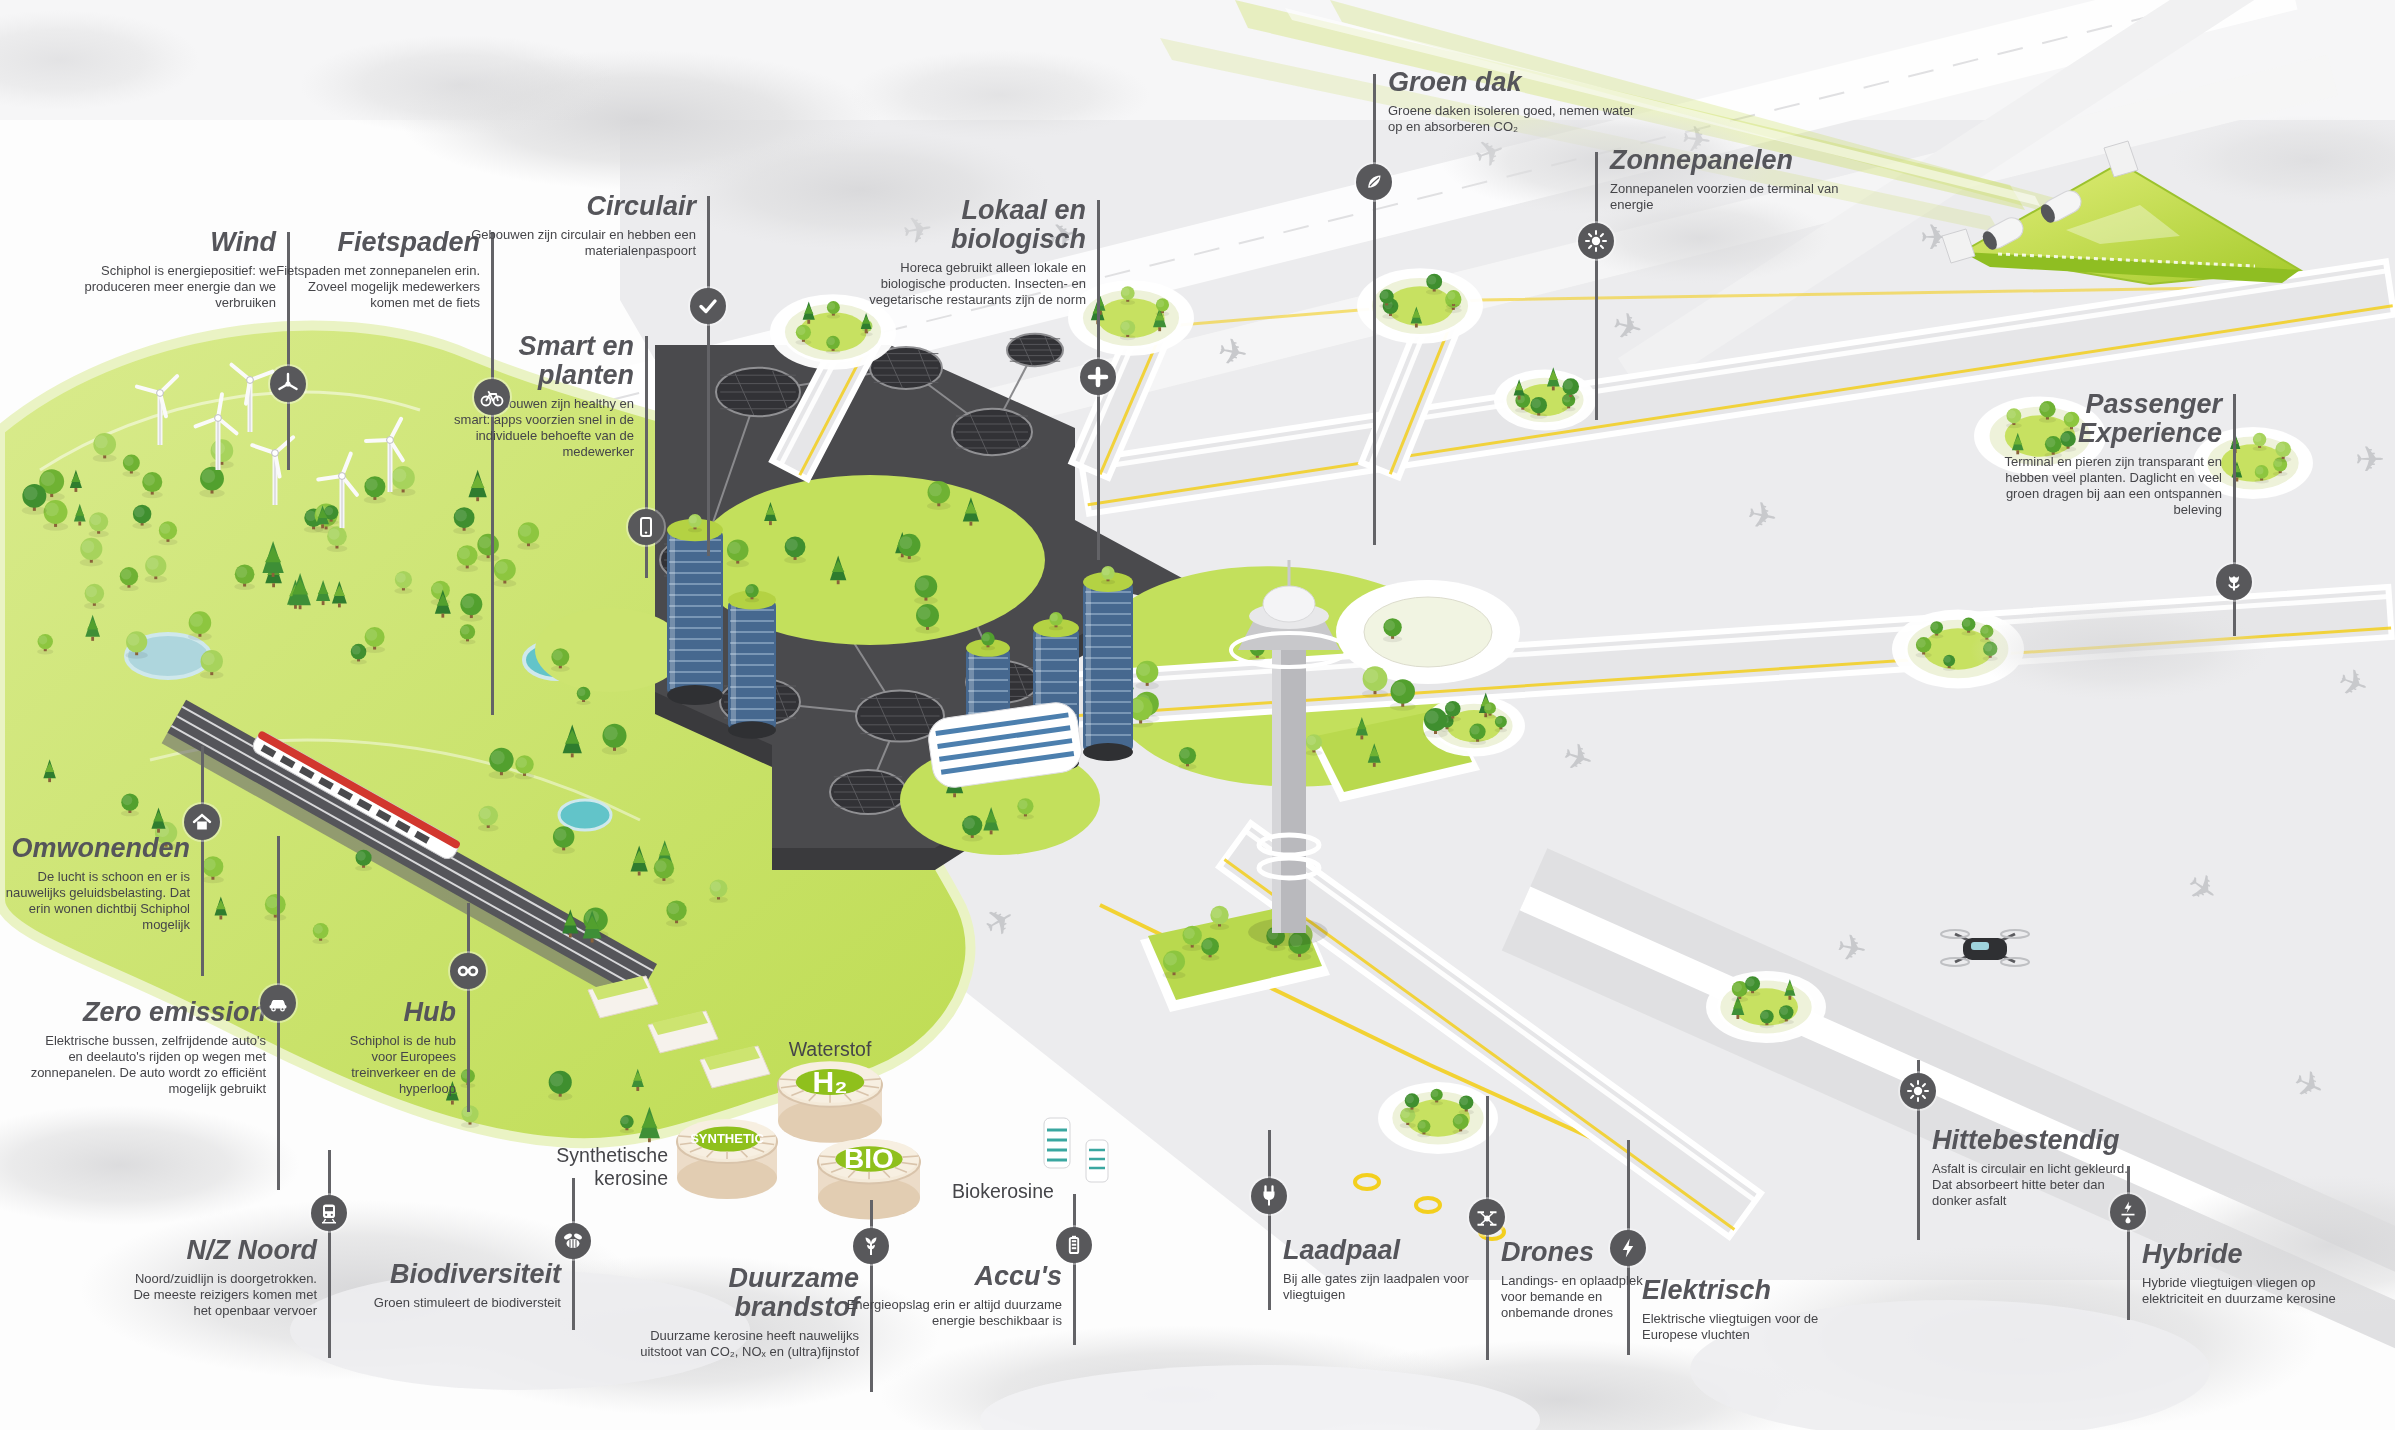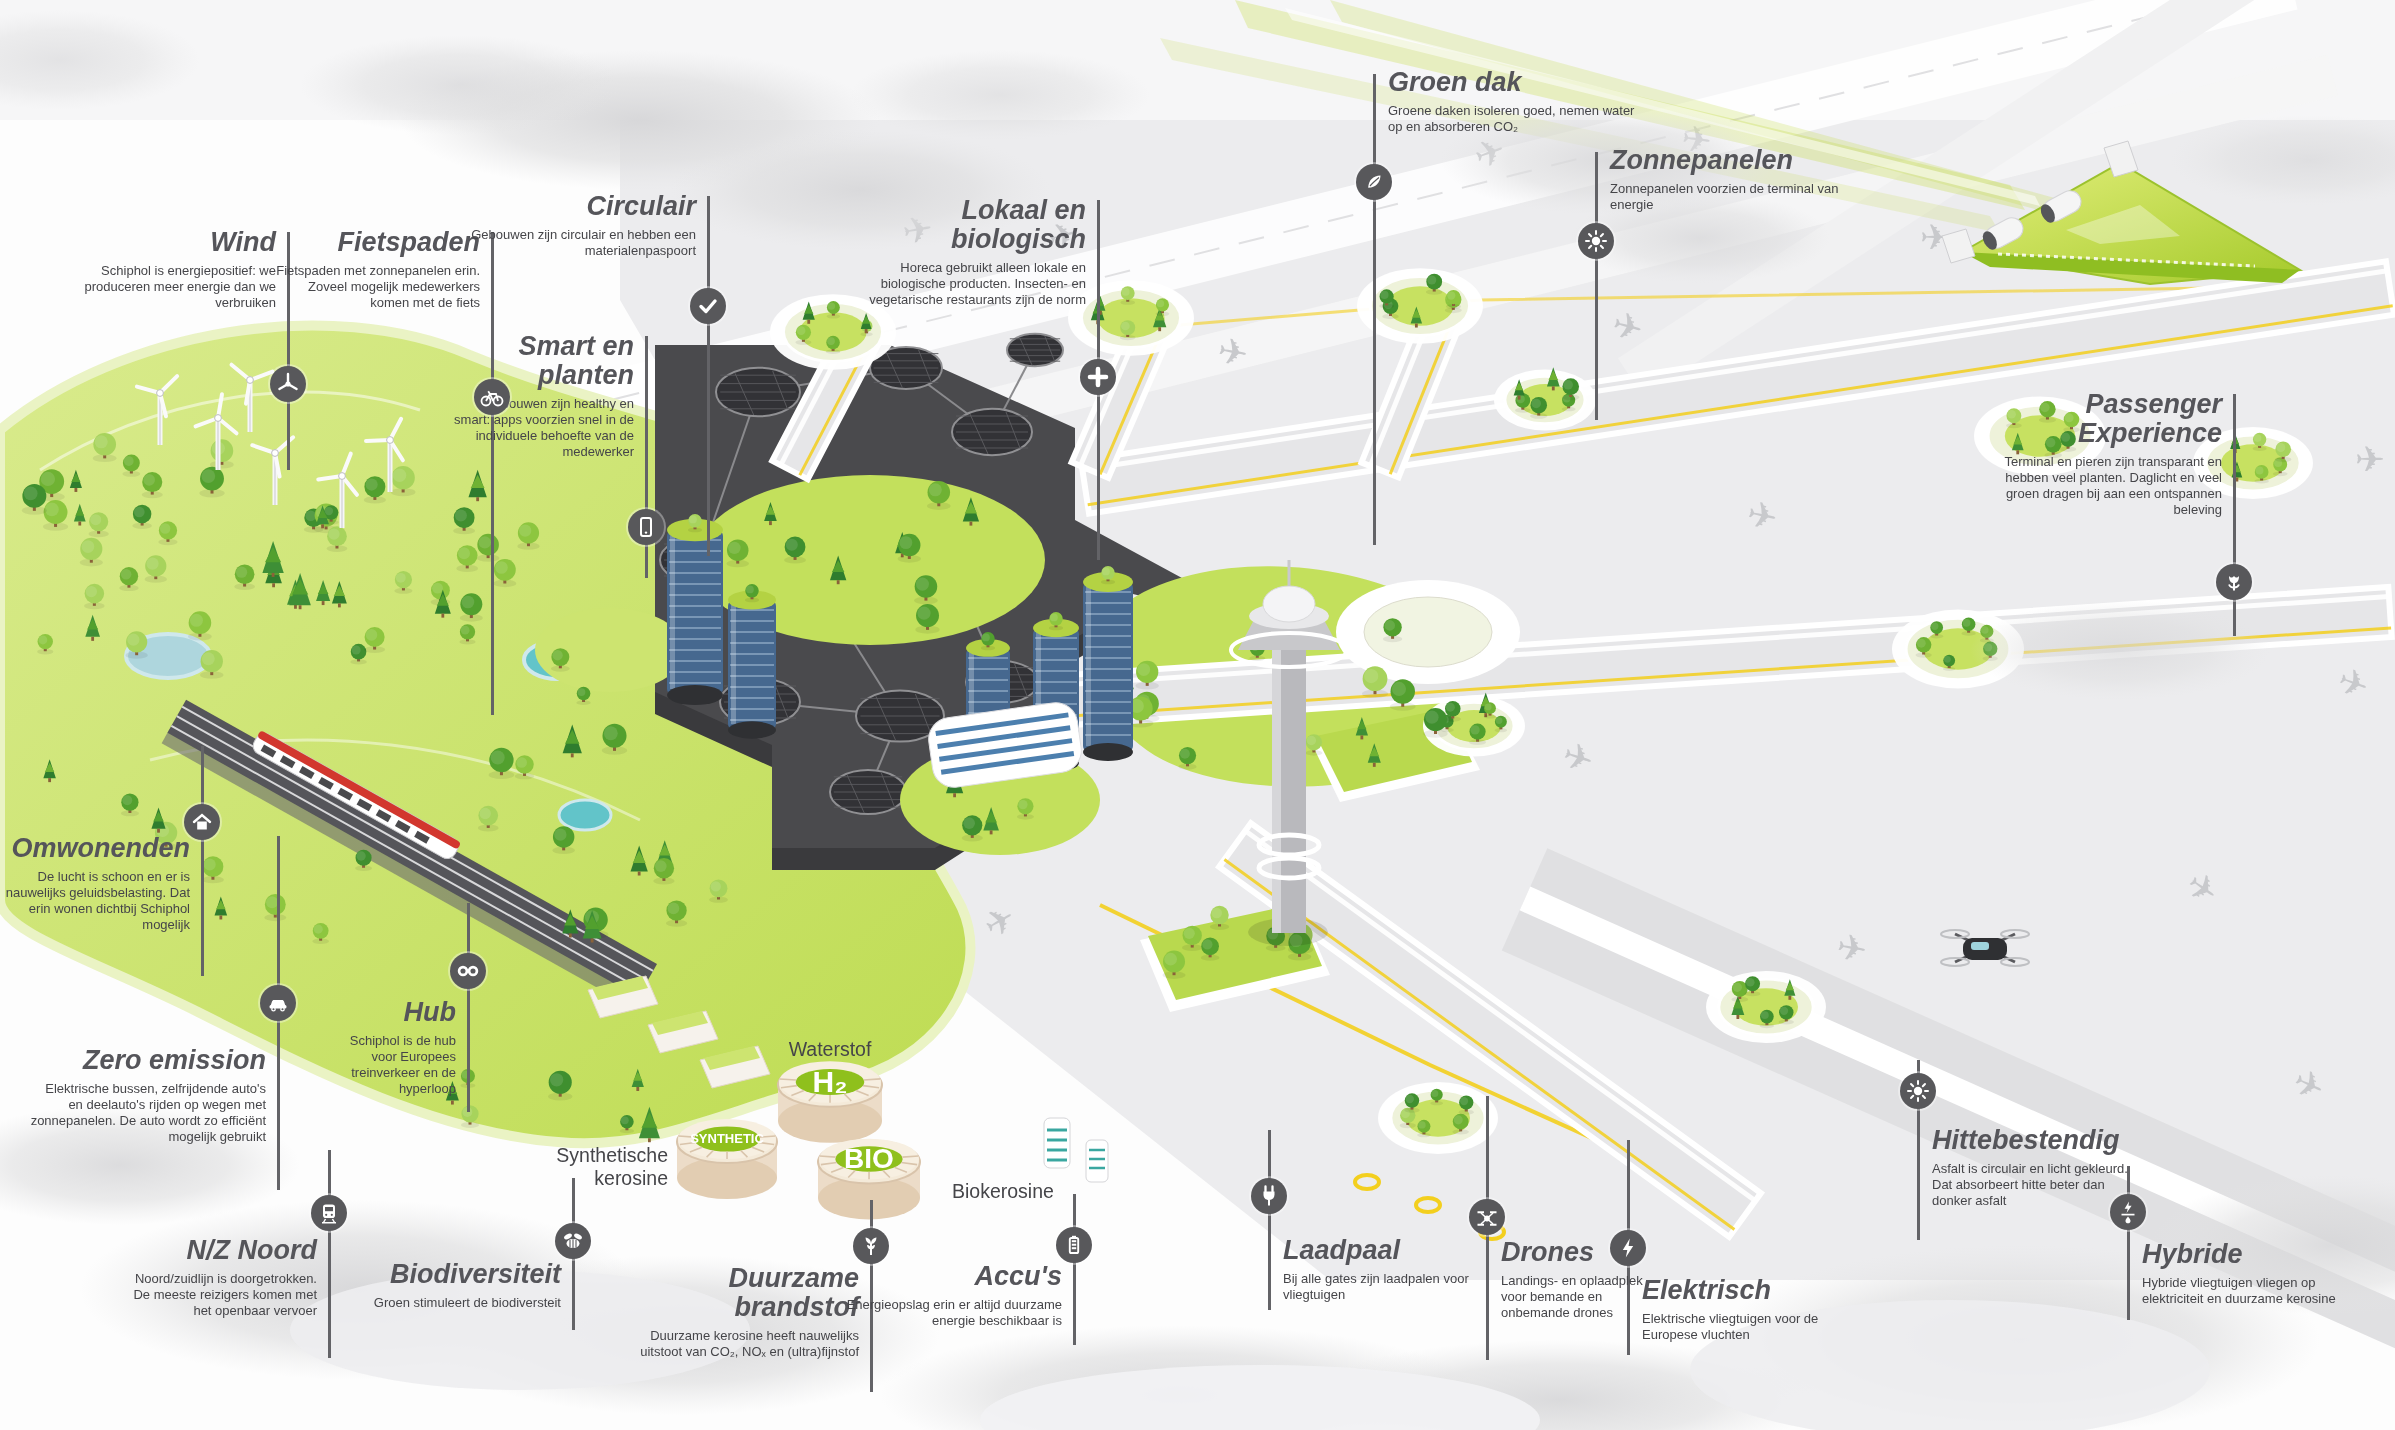--- a/index.html
+++ b/index.html
@@ -1417,21 +1417,21 @@
         <div class="c-title">Omwonenden</div>
         <div class="c-body">De lucht is schoon en er is nauwelijks geluidsbelasting. Dat erin wonen dichtbij Schiphol mogelijk</div>
       </div>
       <div class="icon-badge" style="left: 184px; top: 804px;">
         <svg width="30" height="30" viewBox="0 0 30 30">
           <path d="M7 15 L15 8 L23 15" fill="none" stroke="#fff" stroke-width="2.4" stroke-linecap="round"></path>
           <rect x="10.2" y="14.5" width="9.6" height="8" fill="#fff"></rect>
         </svg>
       </div>
       <div class="leader" style="left: 276.5px; top: 836px; height: 354px;"></div>
-      <div class="callout al-r" style="left: 28px; top: 1046px; width: 238px;">
+      <div class="callout al-r" style="left: 28px; top: 998px; width: 238px;">
         <div class="c-title">Zero emission</div>
         <div class="c-body">Elektrische bussen, zelfrijdende auto's en deelauto's rijden op wegen met zonnepanelen. De auto wordt zo efficiënt mogelijk gebruikt</div>
       </div>
       <div class="icon-badge" style="left: 260px; top: 985px;">
         <svg width="30" height="30" viewBox="0 0 30 30">
           <path d="M7.5 18 L9 13.5 C9.3 12.6 10 12 11 12 H19 C20 12 20.7 12.6 21 13.5 L22.5 18 Z" fill="#fff"></path>
           <rect x="6.5" y="17" width="17" height="3.6" rx="1.6" fill="#fff"></rect>
           <circle cx="10.5" cy="21.2" r="1.7" fill="#58585b" stroke="#fff" stroke-width="1.3"></circle>
           <circle cx="19.5" cy="21.2" r="1.7" fill="#58585b" stroke="#fff" stroke-width="1.3"></circle>
         </svg>

